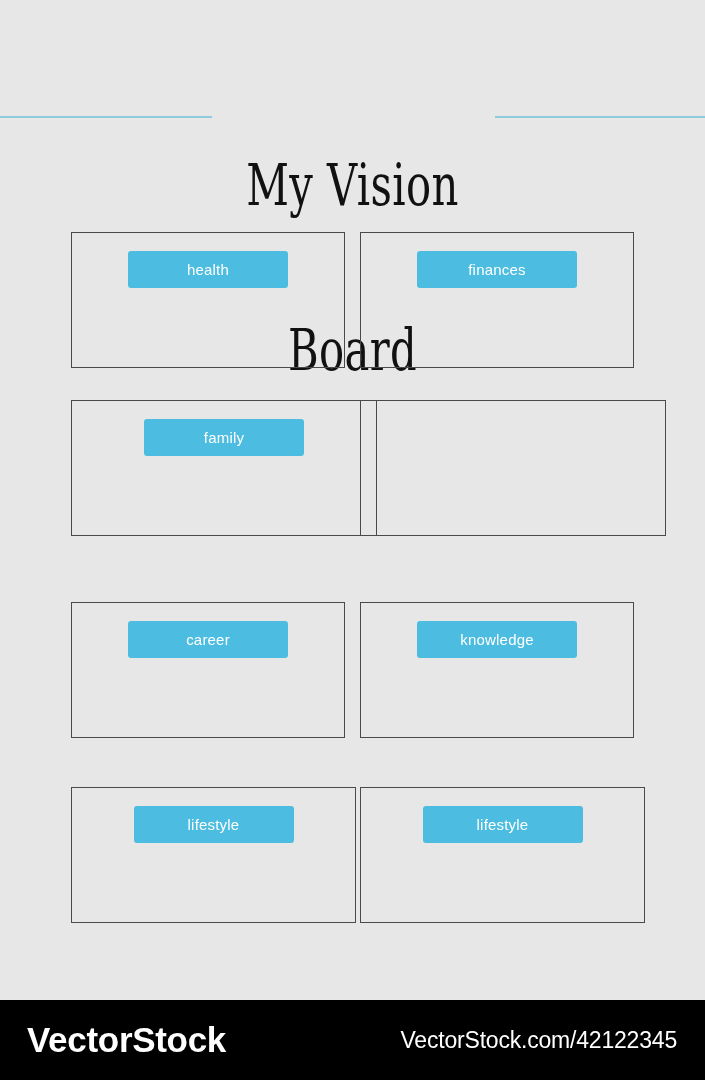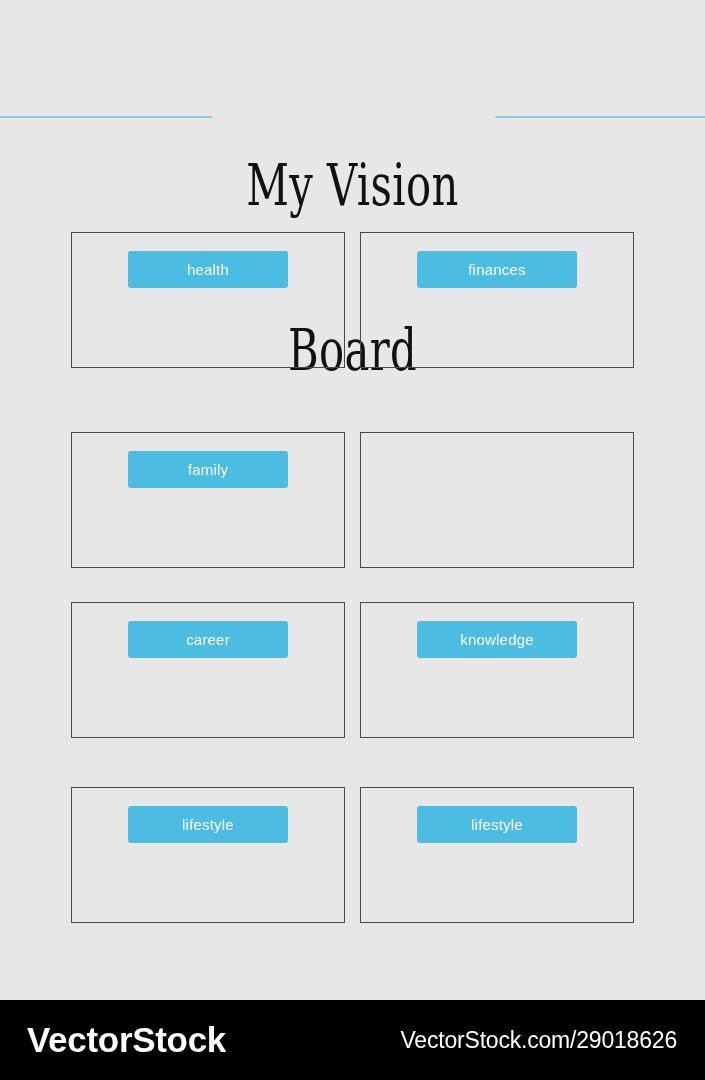--- a/index.html
+++ b/index.html
@@ -95,23 +95,23 @@
     text-align: center;
     white-space: nowrap;
     margin-top: 38px;
   }
 
   
   .col-left  { left: 71px;  }
   .col-right { left: 360px; }
   
   .row-1 { top: 232px; }
-  .row-2 { top: 432px; }
+  .row-2 { top: 400px; padding-left: 32px; }
   .row-3 { top: 602px; }
-  .row-4 { top: 787px; }
+  .row-4 { top: 787px; padding-left: 11px; }
 
   
   .footer {
     position: absolute;
     left: 0;
     top: 1000px;
     width: 705px;
     height: 80px;
     background: #000000;
     text-decoration: underline;
@@ -190,16 +190,16 @@
 
     <div class="cell col-right row-4">
       <div class="cell-frame"></div>
       <div class="cell-label">lifestyle</div>
     </div>
 
   </div>
 
   <div class="footer">
     <div class="footer-brand">VectorStock</div>
-    <div class="footer-url">VectorStock.com/29018626</div>
+    <div class="footer-url">VectorStock.com/42122345</div>
   </div>
 
 </div>
 
 </body></html>

